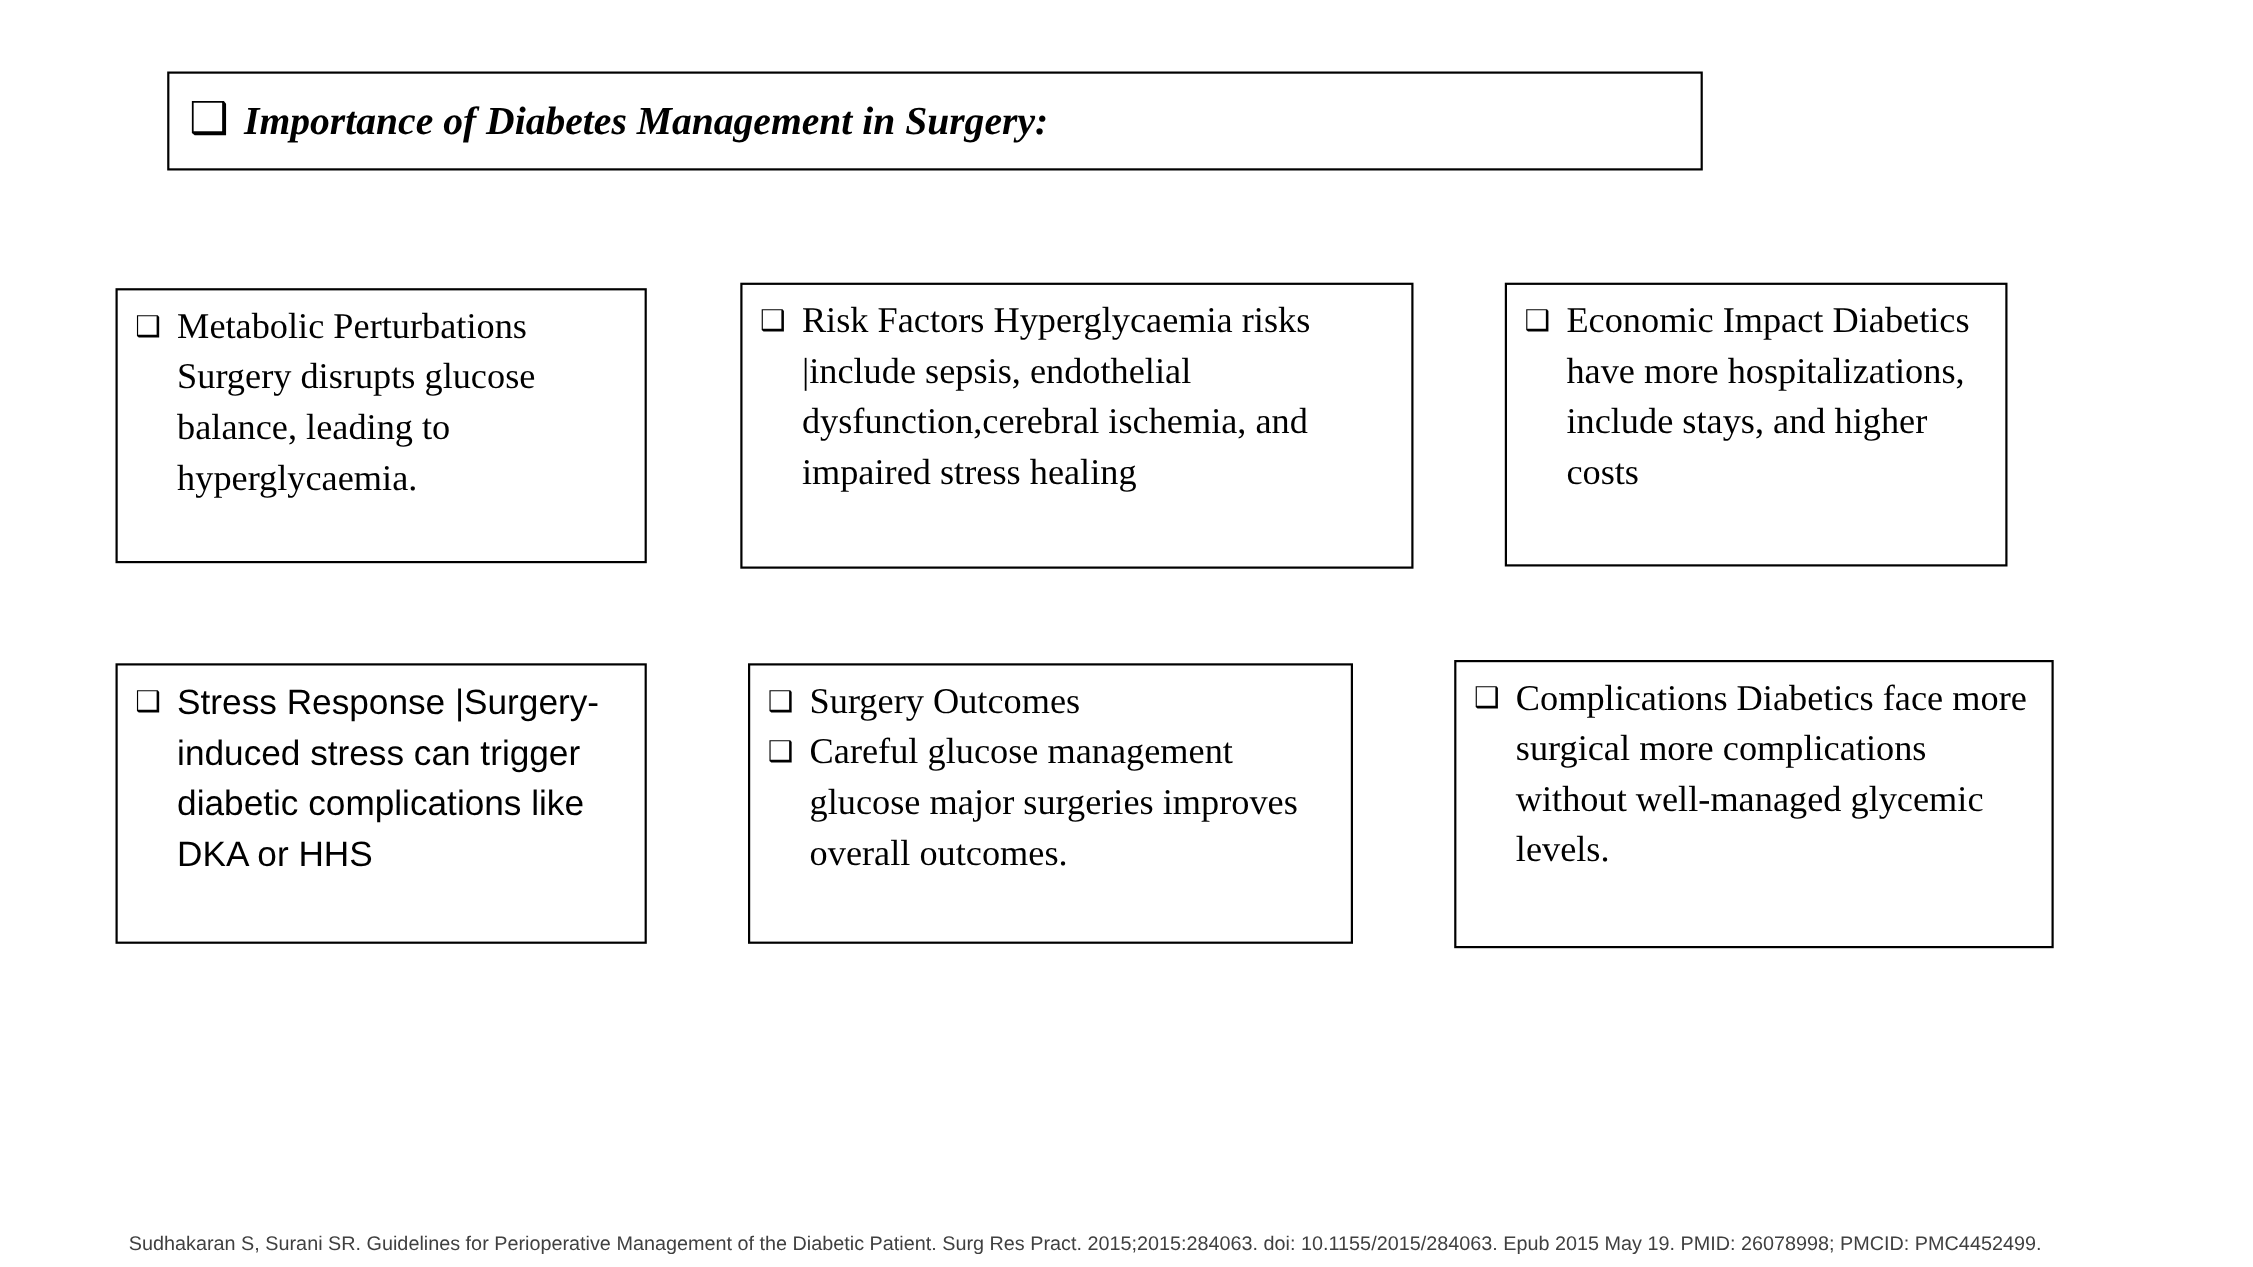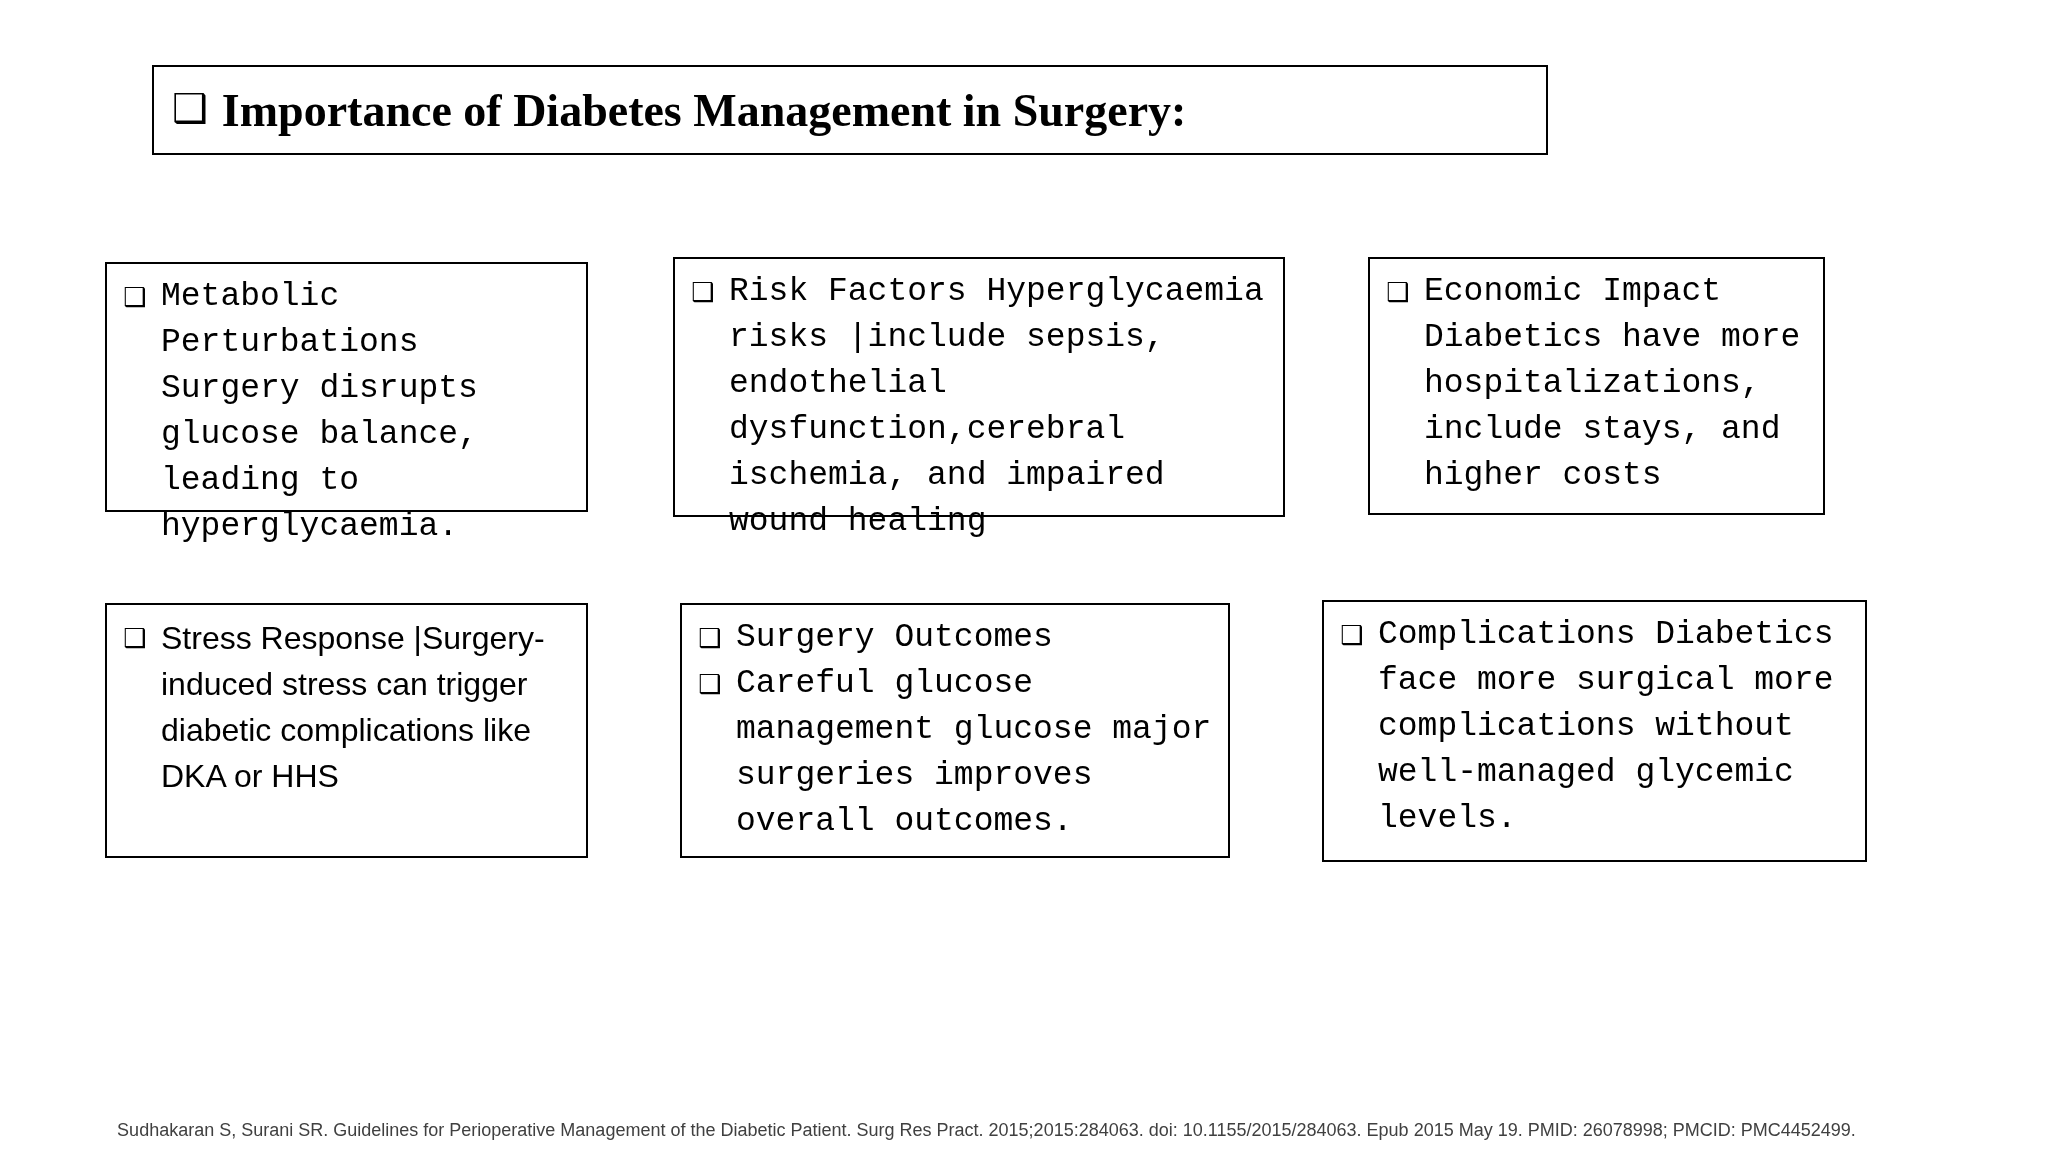--- a/index.html
+++ b/index.html
@@ -33,23 +33,24 @@
     font-family: "DejaVu Sans", sans-serif;
     font-size: 40px;
     line-height: 1;
     margin-left: 18px;
     margin-right: 14px;
     margin-top: -4px;
   }
   .title-text {
     font-family: "Liberation Serif", "DejaVu Serif", serif;
     font-weight: bold;
-    font-size: 46px;
+    font-size: 36px;
     letter-spacing: 0px;
     white-space: nowrap;
+    font-style: italic;
   }
 
   
   .box {
     position: absolute;
     border: 2px solid #000000;
     box-sizing: border-box;
     background: #ffffff;
     padding: 10px 12px 12px 12px;
   }
@@ -65,21 +66,21 @@
     width: 38px;
     text-align: left;
     padding-left: 4px;
   }
   .bullet-body {
     flex: 1 1 auto;
     font-size: 33px;
     line-height: 46px;
   }
   .serif-box .bullet-body {
-    font-family: Liberation Mono, monospace;
+    font-family: Liberation Serif, serif;
   }
   .sans-box .bullet-body {
     font-family: Liberation Sans, sans-serif;
     font-size: 32px;
   }
 
   
   #box-metabolic      { left: 105px;  top: 262px; width: 483px;  height: 250px; }
   #box-risk-factors   { left: 673px;  top: 257px; width: 612px;  height: 260px; }
   #box-economic       { left: 1368px; top: 257px; width: 457px;  height: 258px; }
@@ -113,21 +114,21 @@
 <div class="box serif-box" id="box-metabolic">
   <div class="bullet-line">
     <span class="bullet-glyph">❑</span>
     <span class="bullet-body">Metabolic Perturbations Surgery disrupts glucose balance, leading to hyperglycaemia.</span>
   </div>
 </div>
 
 <div class="box serif-box" id="box-risk-factors">
   <div class="bullet-line">
     <span class="bullet-glyph">❑</span>
-    <span class="bullet-body">Risk Factors Hyperglycaemia risks |include sepsis, endothelial dysfunction,cerebral ischemia, and impaired wound healing</span>
+    <span class="bullet-body">Risk Factors Hyperglycaemia risks |include sepsis, endothelial dysfunction,cerebral ischemia, and impaired stress healing</span>
   </div>
 </div>
 
 <div class="box serif-box" id="box-economic">
   <div class="bullet-line">
     <span class="bullet-glyph">❑</span>
     <span class="bullet-body">Economic Impact Diabetics have more hospitalizations, include stays, and higher costs</span>
   </div>
 </div>
 

